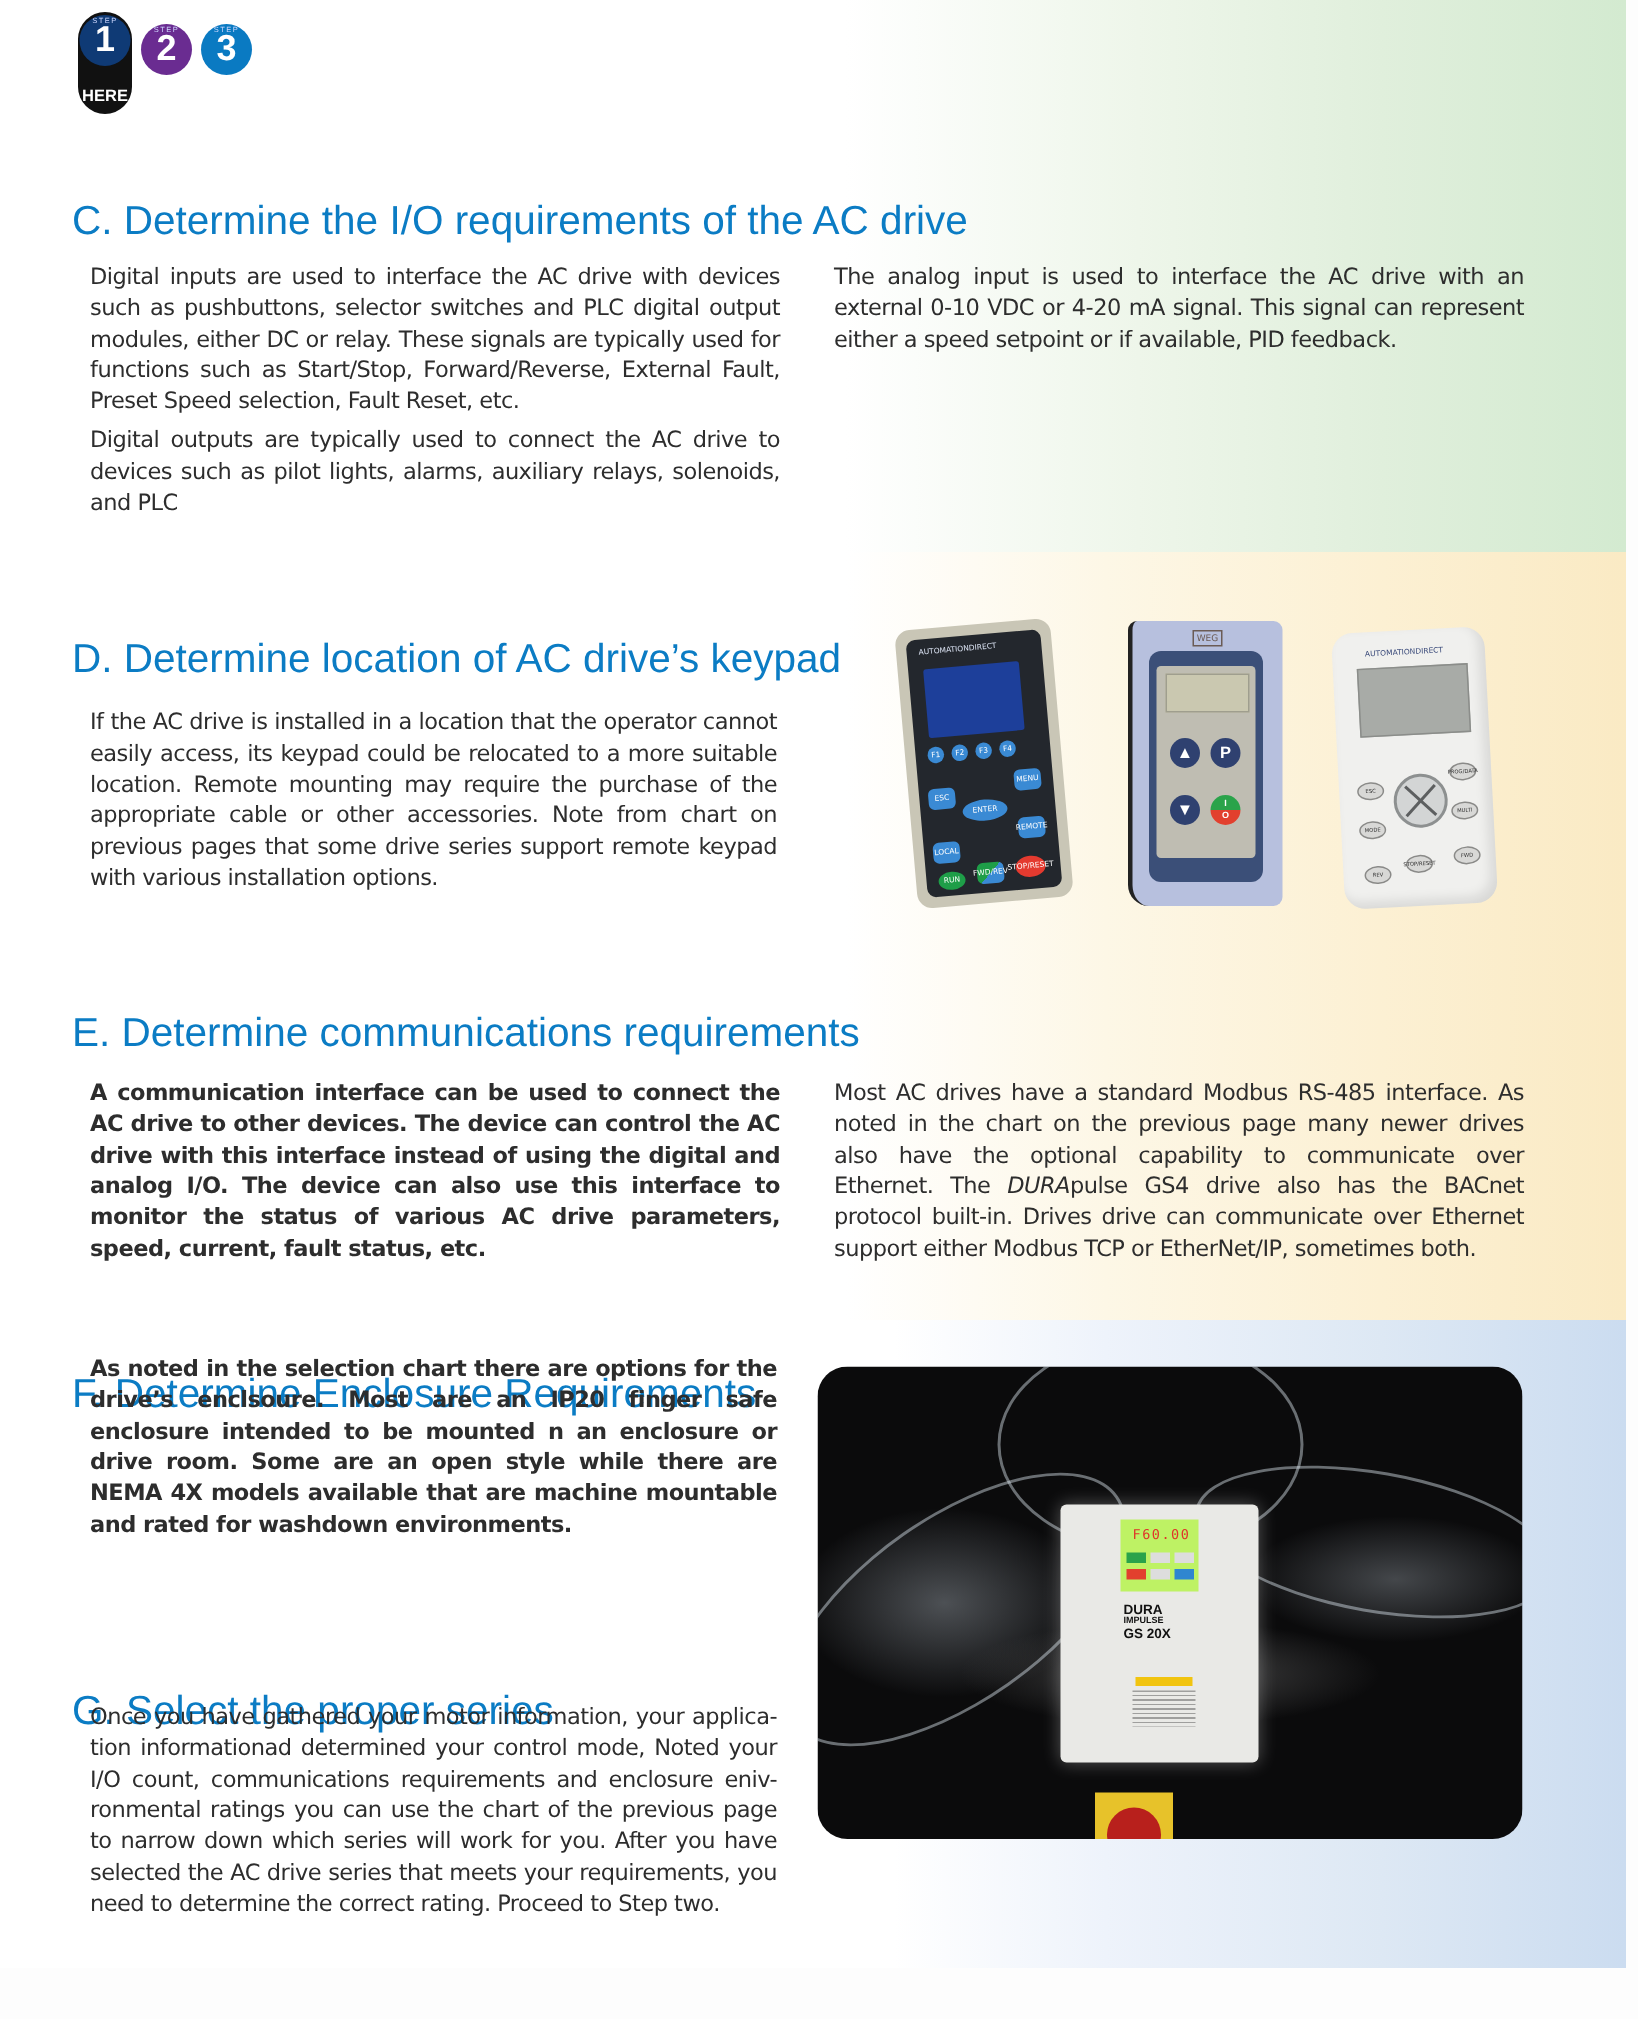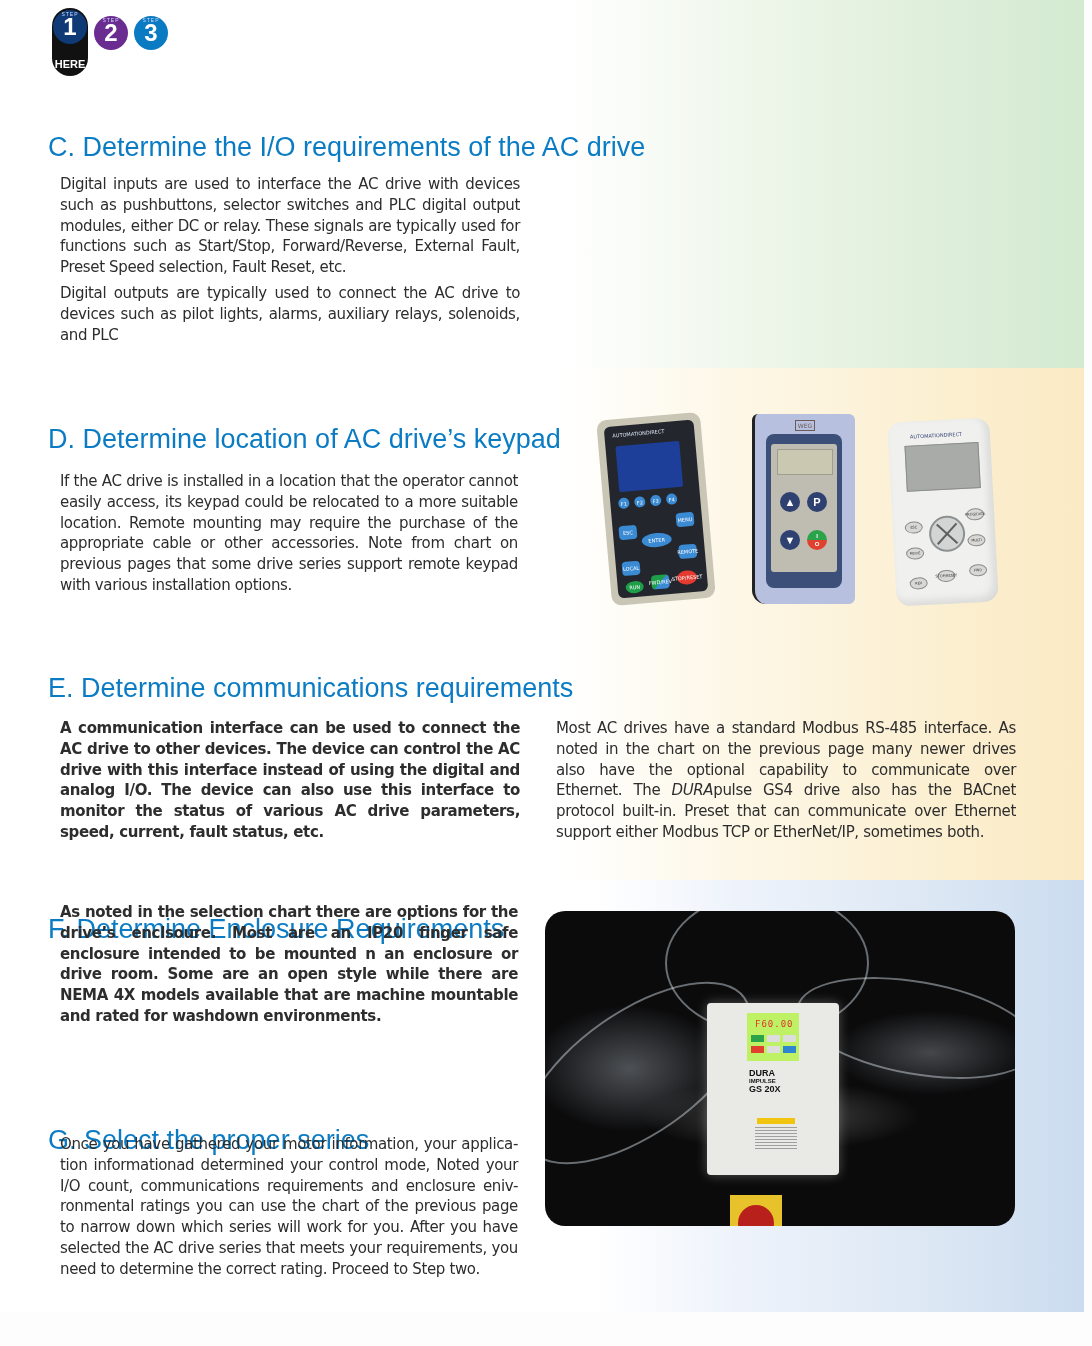--- a/index.html
+++ b/index.html
@@ -114,20 +114,21 @@
     <span>3</span>
   </div>
 </div>
 
 <h2 style="left:48px; top:132px;">C.  Determine the I/O requirements of the AC drive</h2>
 <div class="p" style="left:48px; top:174px; width:472px;">
   <p class="para">Digital inputs are used to interface the AC drive with devices such as pushbuttons, selector switches and PLC digital output modules, either DC or relay. These signals are typically used for functions such as Start/Stop, Forward/Reverse, External Fault, Preset Speed selection, Fault Reset, etc.</p>
   <p class="para">Digital outputs are typically used to connect the AC drive to devices such as pilot lights, alarms, auxiliary relays, solenoids, and PLC</p>
 </div>
 <div class="p" style="left:544px; top:174px; width:472px;">
+  <p class="para">The analog input is used to interface the AC drive with an external 0-10 VDC or 4-20 mA signal. This signal can represent either a speed setpoint or if available, PID feedback.</p>
 </div>
 
 <h2 style="left:48px; top:424px;">D. Determine location of AC drive’s keypad</h2>
 <div class="p" style="left:48px; top:471px; width:470px;">
   <p class="para">If the AC drive is installed in a location that the operator cannot easily access, its keypad could be relocated to a more suitable location. Remote mounting may require the purchase of the appropriate cable or other accessories. Note from chart on previous pages that some drive series support remote keypad with various installation options.</p>
 </div>
 
 <div class="keypad kp1">
   <div class="inner">
     <div class="brand">AUTOMATIONDIRECT</div>
@@ -174,21 +175,21 @@
   <div class="pb" style="left:74px; top:146px;">FWD</div>
   <div class="pb" style="left:74px; top:116px;">MULTI</div>
   <div class="pb" style="left:74px; top:90px;">PROG/DATA</div>
 </div>
 
 <h2 style="left:48px; top:673px;">E. Determine communications requirements</h2>
 <div class="p" style="left:48px; top:718px; width:472px;font-weight:bold;">
   <p class="para">A communication interface can be used to connect the AC drive to other devices. The device can control the AC drive with this interface instead of using the digital and analog I/O. The device can also use this interface to monitor the status of various AC drive parameters, speed, current, fault status, etc.</p>
 </div>
 <div class="p" style="left:544px; top:718px; width:472px;">
-  <p class="para"><span>Most AC drives have a standard Modbus RS-485 interface. As noted in the chart on the previous page many newer drives also have the optional capability to communicate over Ethernet. The </span><em>DURA</em><span>pulse GS4 drive also has the BACnet protocol built-in. Preset that can communicate over Ethernet support either Modbus TCP or EtherNet/IP, sometimes both.</span></p>
+  <p class="para"><span>Most AC drives have a standard Modbus RS-485 interface. As noted in the chart on the previous page many newer drives also have the optional capability to communicate over Ethernet. The </span><em>DURA</em><span>pulse GS4 drive also has the BACnet protocol built-in. Drives drive can communicate over Ethernet support either Modbus TCP or EtherNet/IP, sometimes both.</span></p>
 </div>
 
 <h2 style="left:48px; top:914px;">F. Determine Enclosure Requirements</h2>
 <div class="p" style="left:48px; top:902px; width:470px;font-weight:bold;">
   <p class="para">As noted in the selection chart there are options for the drive’s enclsoure. Most are an IP20 finger safe enclosure intended to be mounted n an enclosure or drive room. Some are an open style while there are NEMA 4X models available that are machine mountable and rated for washdown environments.</p>
 </div>
 
 <div class="photo">
   <div class="splash" style="left:-40px; top:100px; width:260px; height:120px; transform:rotate(-35deg);"></div>
   <div class="splash" style="left:250px; top:70px; width:240px; height:90px; transform:rotate(10deg);"></div>

